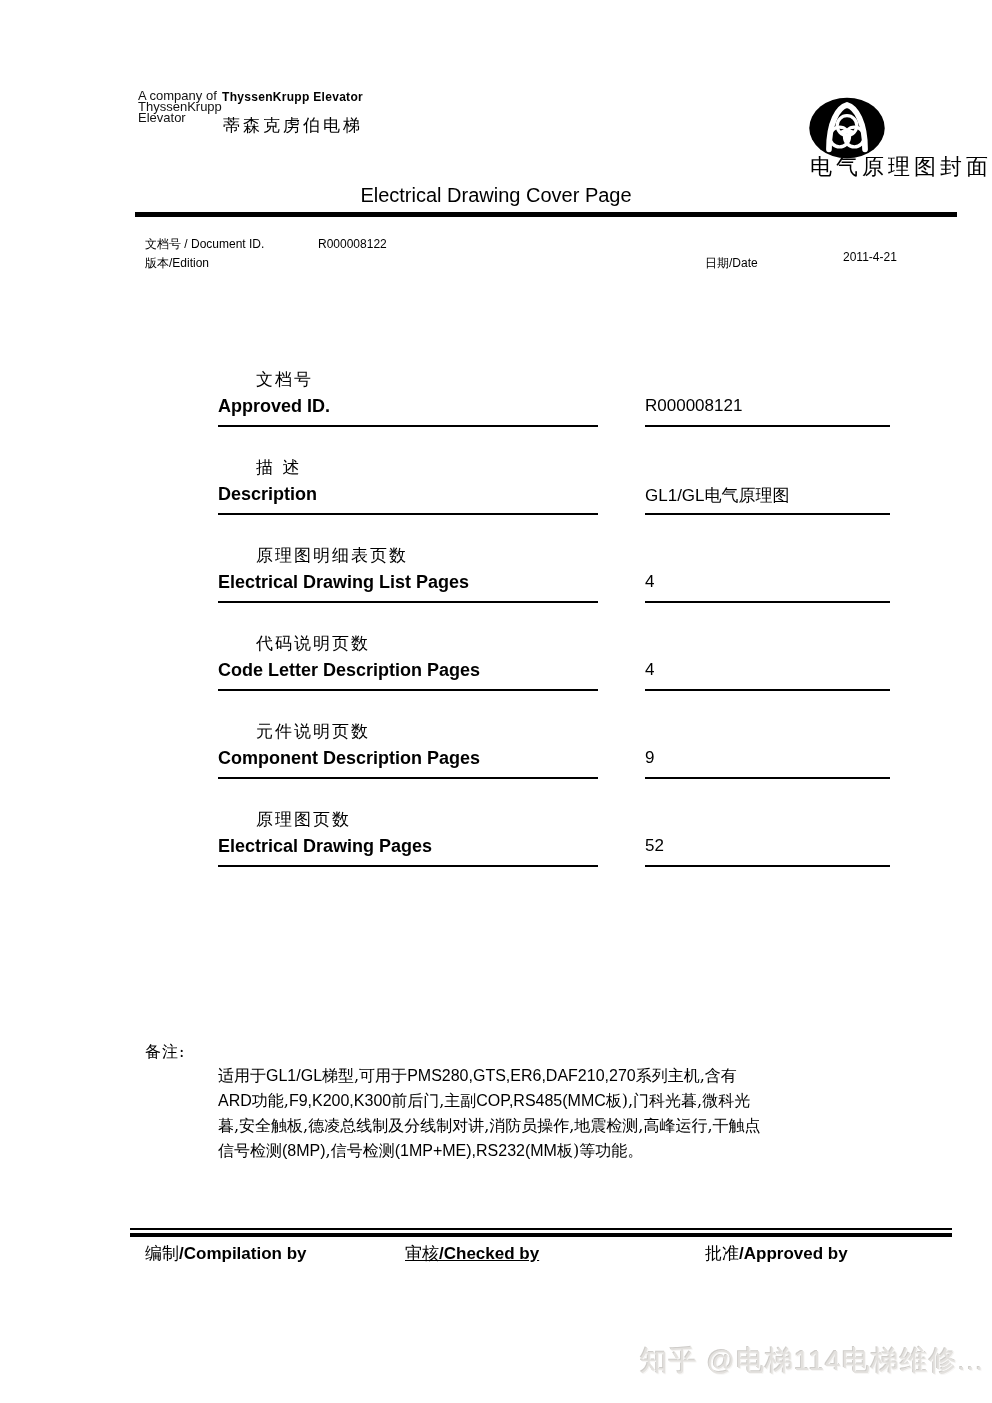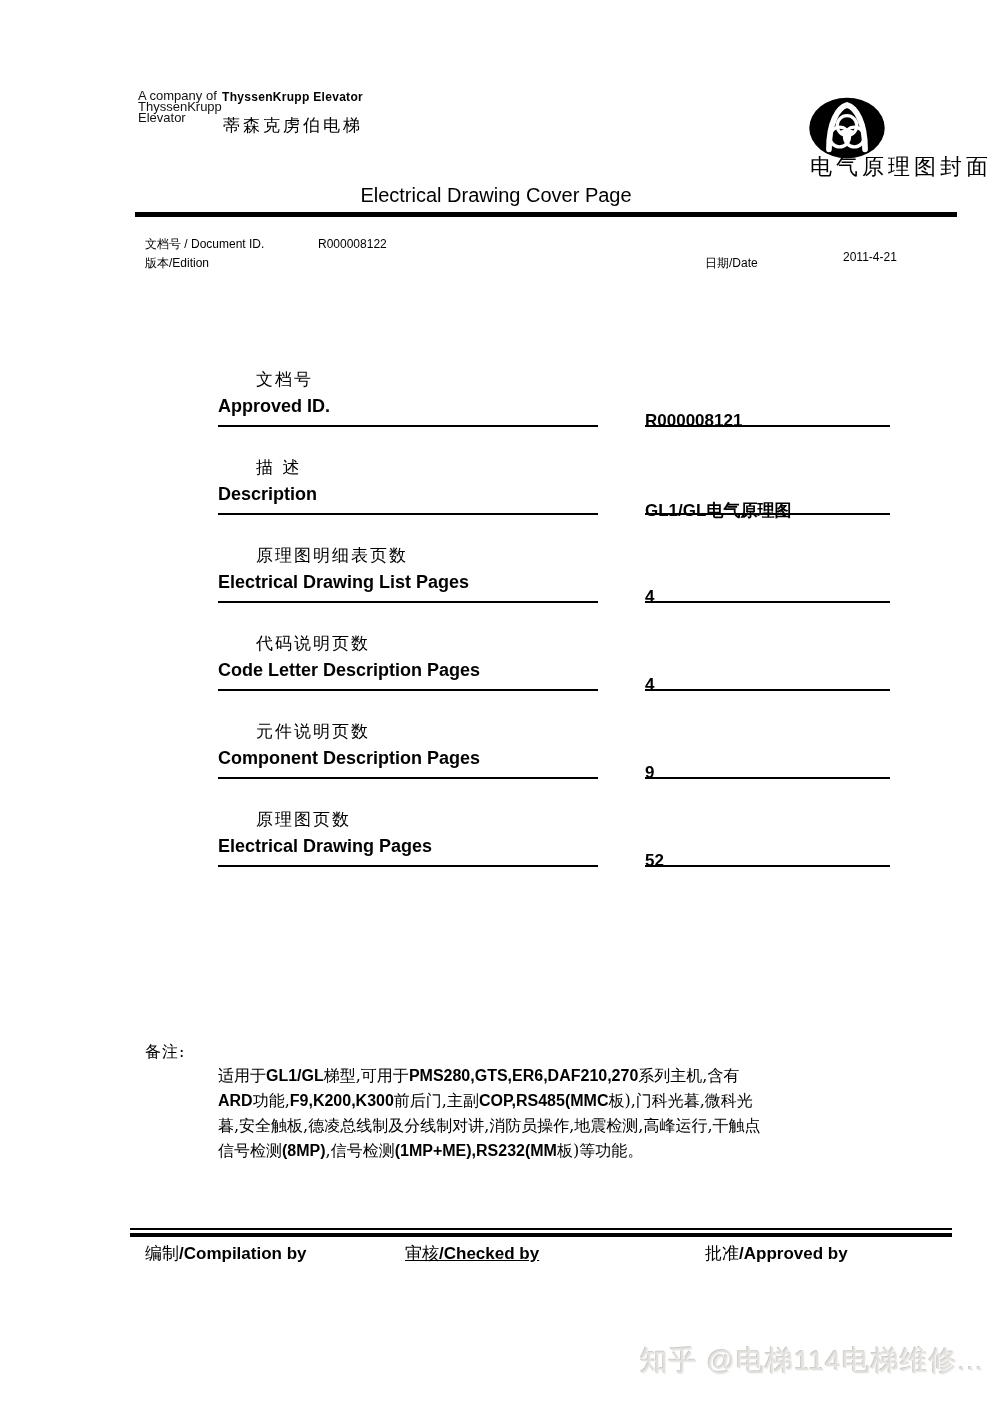--- a/index.html
+++ b/index.html
@@ -32,29 +32,29 @@
   .meta-edition     { left:145px; top:255px; }
   .meta-date-label  { left:705px; top:255px; }
   .meta-date-value  { left:843px; top:250px; }
 
   
   .field-block { position:absolute; left:0; width:992px; height:88px; }
   .f-cn   { position:absolute; left:218px; top:0;  font-size:17px; letter-spacing:2px;
             font-family:"DejaVu Serif", serif;margin-left:38px; }
   .f-en   { position:absolute; left:218px; top:28px; font-size:18px; font-weight:bold; }
   .f-line { position:absolute; left:218px; top:57px; width:380px; border-top:2px solid #000; }
-  .f-val  { position:absolute; left:645px; top:43px; font-size:17px; font-weight:bold; }
+  .f-val  { position:absolute; left:645px; top:28px; font-size:17px; font-weight:normal; }
   .f-vline{ position:absolute; left:645px; top:57px; width:245px; border-top:2px solid #000; }
 
   
   .remarks-label { left:145px; top:1042px; font-size:16px;
                    font-family:"DejaVu Serif", serif; letter-spacing:1px; }
   .remarks-body  { left:218px; top:1063px; width:700px; font-size:16px;
                    line-height:25px; font-family:"DejaVu Serif", serif; }
-  .remarks-body .b { font-weight:bold; font-family:"Liberation Sans", sans-serif; }
+  .remarks-body .b { font-weight:normal; font-family:"Liberation Sans", sans-serif; }
 
   
   .rule-thin2  { left:130px; top:1228px; width:822px; height:2px; background:#000; }
   .rule-thick2 { left:130px; top:1233px; width:822px; height:4px; background:#000; }
   .sign { top:1242px; font-size:17px; }
   .sign .cn { font-family:"DejaVu Serif", serif; }
   .sign .en { font-weight:bold; }
   .sign-compilation { left:145px; }
   .sign-checked     { left:405px;text-decoration:underline; }
   .sign-approved    { left:705px; }

